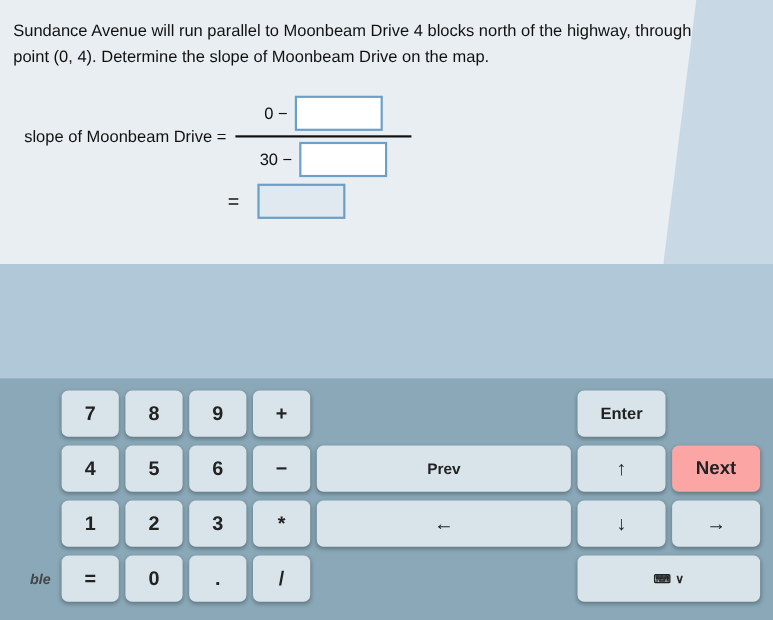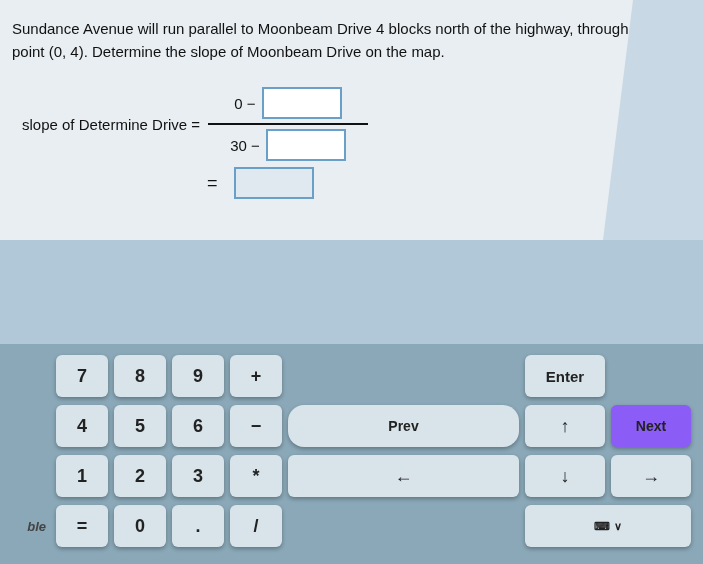--- a/index.html
+++ b/index.html
@@ -136,26 +136,25 @@
       grid-column: 7;
       grid-row: 1;
     }
 
     .key-prev {
       background: #d8e4ea;
       font-size: 14px;
       font-weight: bold;
       grid-column: 6;
       grid-row: 2;
-      border-radius: 16px;
     }
 
     .key-next {
-      background: #8b5cf6;
-      font-size: 14px;
+      background: #fca5a5;
+      font-size: 17px;
       font-weight: bold;
       grid-column: 8;
       grid-row: 2;
     }
 
     .key-up {
       background: #d8e4ea;
       font-size: 18px;
       grid-column: 7;
       grid-row: 2;
@@ -238,21 +237,21 @@
     }
   </style>
 </head>
 <body>
 
 <div class="top-panel">
   <div class="diagonal-strip"></div>
   <p class="problem-text">Sundance Avenue will run parallel to Moonbeam Drive 4 blocks north of the highway, through the point (0, 4). Determine the slope of Moonbeam Drive on the map.</p>
 
   <div class="equation-area">
-    <span class="slope-label">slope of Determine Drive =</span>
+    <span class="slope-label">slope of Moonbeam Drive =</span>
     <div class="fraction-container">
       <div class="fraction-row">
         <span class="fraction-text">0 −</span>
         <input class="input-box" type="text" value="" style="">
       </div>
       <div class="fraction-line"></div>
       <div class="fraction-row">
         <span class="fraction-text">30 −</span>
         <input class="input-box" type="text" value="" style="">
       </div>

